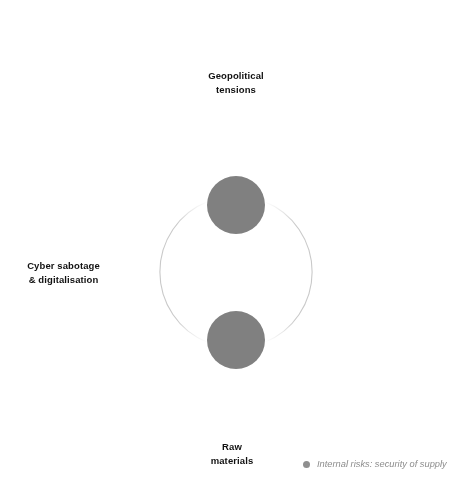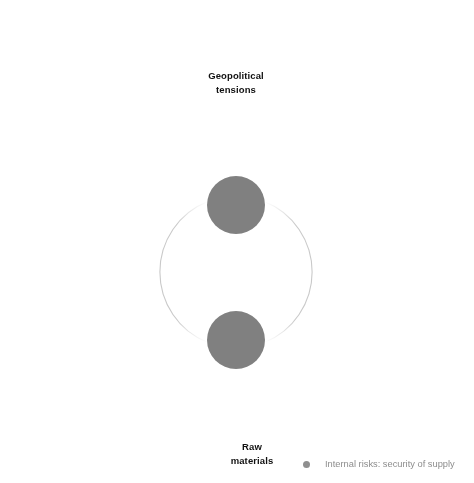--- a/index.html
+++ b/index.html
@@ -41,21 +41,21 @@
     text-align: center;
     letter-spacing: 0.1px;
     white-space: pre-line;
   }
   #label-top {
     left: 156px;
     top: 41px;
     width: 160px;
   }
   #label-bottom {
-    left: 172px;
+    left: 152px;
     top: 412px;
     width: 160px;
   }
   #label-left {
     left: 0px;
     top: 231px;
     width: 127px;
   }
   #label-right {
     left: 347px;
@@ -63,21 +63,22 @@
     width: 120px;
   }
 
   
   #legend {
     position: absolute;
     left: 303px;
     top: 430px;
     display: flex;
     align-items: center;
-    gap: 15px;
+    gap: 7px;
+    font-style: italic;
   }
   #legend-dot {
     width: 7px;
     height: 7px;
     border-radius: 50%;
     background: #8f8f8f;
     flex: none;
   }
   #legend-label {
     font-size: 9.3px;
@@ -117,19 +118,21 @@
     <circle cx="236" cy="312" r="29" fill="#808080"></circle>
   </svg>
 
   <div class="axis-label" id="label-top">Geopolitical
 tensions</div>
 
 
   <div class="axis-label" id="label-bottom">Raw
 materials</div>
 
+  <div class="axis-label" id="label-left">Cyber sabotage
+&amp; digitalisation</div>
 
   <div id="legend">
     <span id="legend-dot"></span>
     <span id="legend-label">Internal risks: security of supply</span>
   </div>
 
 </div>
 
 </body></html>

